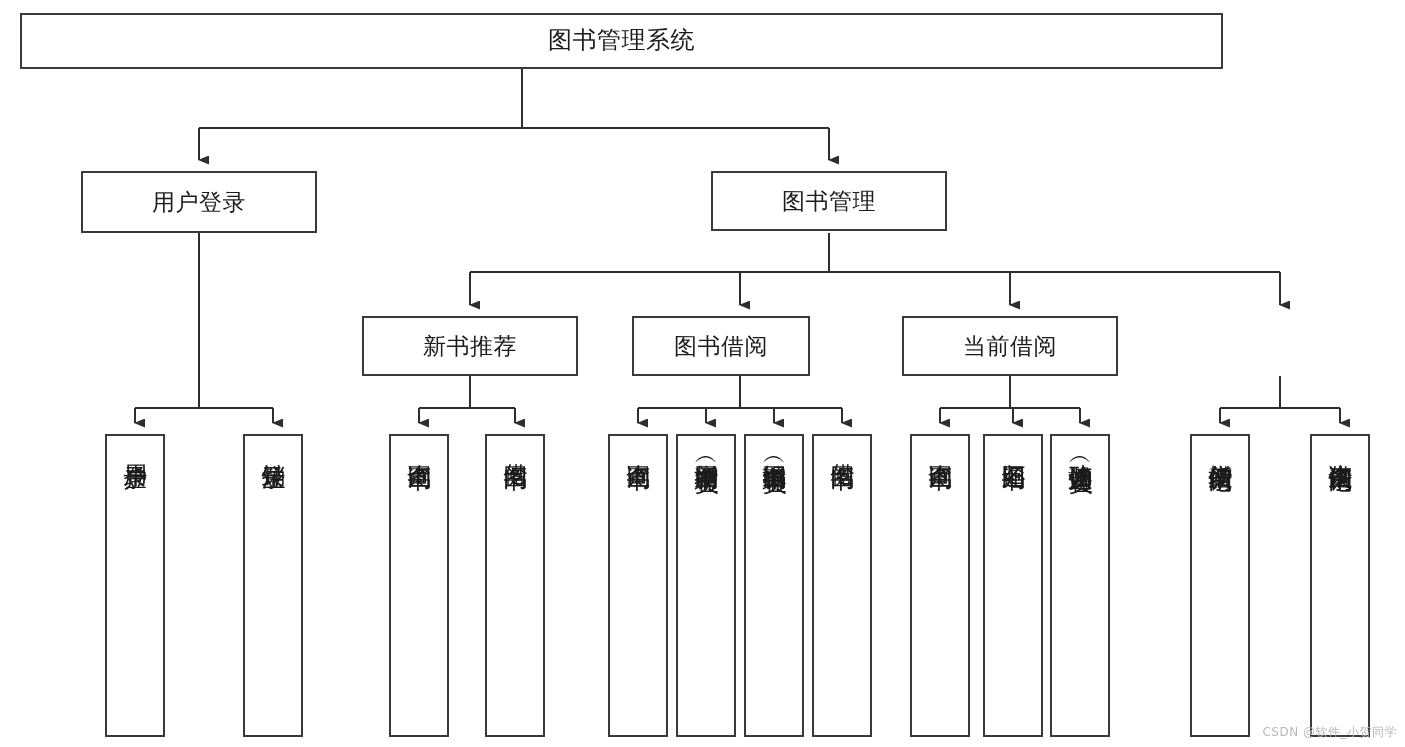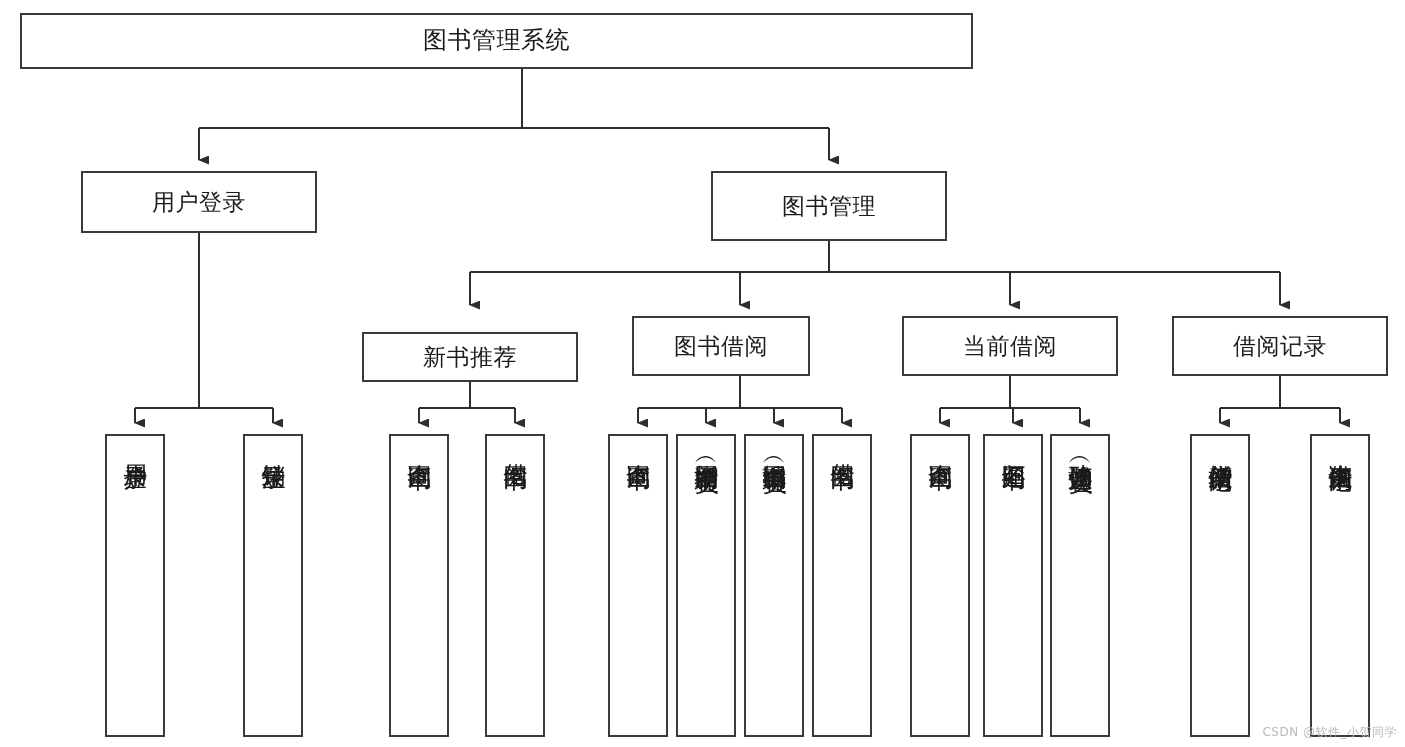--- a/index.html
+++ b/index.html
@@ -110,42 +110,39 @@
         <line x1="940" y1="408" x2="940" y2="423" stroke="#2e2e2e" stroke-width="2.5" shape-rendering="crispEdges" marker-end="url(#arrowhead)"></line>
         <line x1="1013" y1="408" x2="1013" y2="423" stroke="#2e2e2e" stroke-width="2.5" shape-rendering="crispEdges" marker-end="url(#arrowhead)"></line>
         <line x1="1080" y1="408" x2="1080" y2="423" stroke="#2e2e2e" stroke-width="2.5" shape-rendering="crispEdges" marker-end="url(#arrowhead)"></line>
         <line x1="1280" y1="376" x2="1280" y2="408" stroke="#2e2e2e" stroke-width="2.5" shape-rendering="crispEdges"></line>
         <line x1="1220" y1="408" x2="1340" y2="408" stroke="#2e2e2e" stroke-width="2.5" shape-rendering="crispEdges"></line>
         <line x1="1220" y1="408" x2="1220" y2="423" stroke="#2e2e2e" stroke-width="2.5" shape-rendering="crispEdges" marker-end="url(#arrowhead)"></line>
         <line x1="1340" y1="408" x2="1340" y2="423" stroke="#2e2e2e" stroke-width="2.5" shape-rendering="crispEdges" marker-end="url(#arrowhead)"></line>
       </g>
   </svg>
 
-  <div class="node root" id="n-root" style="left: 20px; top: 13px; width: 953px; height: 56px;">
+  <div class="node root" id="n-root" style="left: 20px; top: 13px; width: 1203px; height: 56px;">
     <span class="node-label">图书管理系统</span>
   </div>
 
   <div class="node horizontal" id="n-l2_0" style="left: 81px; top: 171px; width: 236px; height: 62px;">
     <span class="node-label">用户登录</span>
   </div>
-  <div class="node horizontal" id="n-l2_1" style="left: 711px; top: 171px; width: 236px; height: 70px;">
+  <div class="node horizontal" id="n-l2_1" style="left: 711px; top: 171px; width: 236px; height: 60px;">
     <span class="node-label">图书管理</span>
   </div>
 
-  <div class="node horizontal" id="n-l3_0" style="left: 362px; top: 316px; width: 216px; height: 50px; margin-top: 16px;">
+  <div class="node horizontal" id="n-l3_0" style="left: 362px; top: 316px; width: 216px; height: 60px;">
     <span class="node-label">新书推荐</span>
   </div>
   <div class="node horizontal" id="n-l3_1" style="left: 632px; top: 316px; width: 178px; height: 60px;">
     <span class="node-label">图书借阅</span>
   </div>
   <div class="node horizontal" id="n-l3_2" style="left: 902px; top: 316px; width: 216px; height: 60px;">
     <span class="node-label">当前借阅</span>
-  </div>
-  <div class="node horizontal" id="n-l3_3" style="left: 1172px; top: 316px; width: 216px; height: 60px;">
-    <span class="node-label">借阅记录</span>
   </div>
 
   <div class="node vertical" id="n-leaf_0" style="left: 105px; top: 434px; width: 60px; height: 303px;">
     <span class="node-label">用户登录</span>
   </div>
   <div class="node vertical" id="n-leaf_1" style="left: 243px; top: 434px; width: 60px; height: 303px;">
     <span class="node-label">注销登录</span>
   </div>
   <div class="node vertical" id="n-leaf_2" style="left: 389px; top: 434px; width: 60px; height: 303px;">
     <span class="node-label">查询图书</span>

